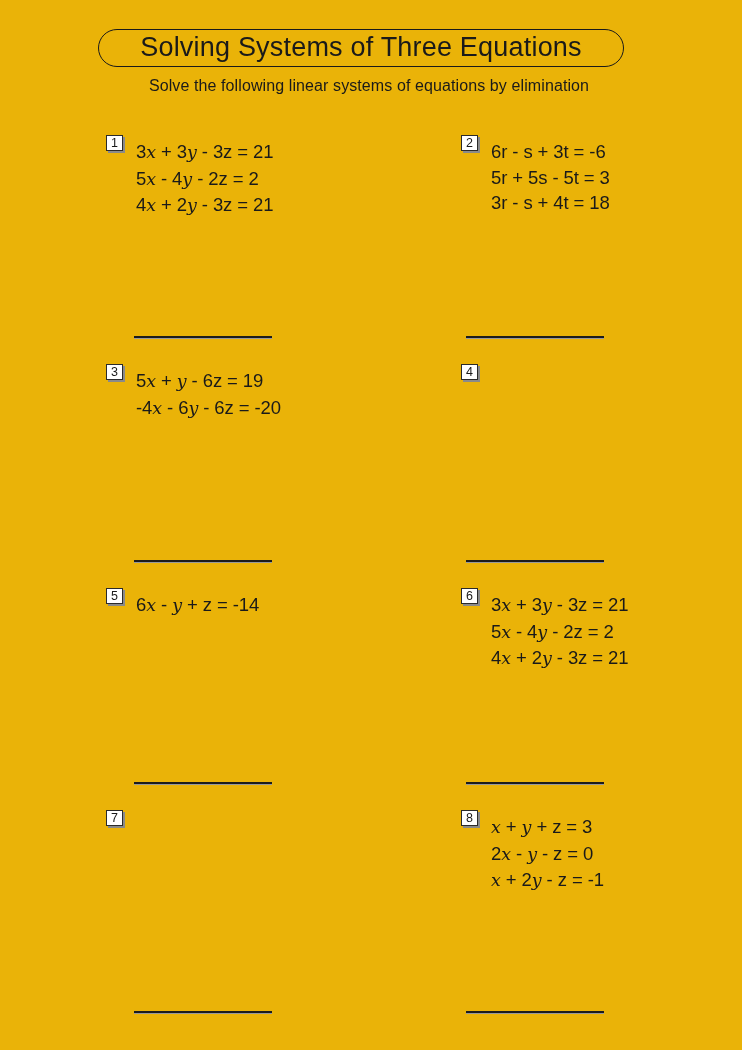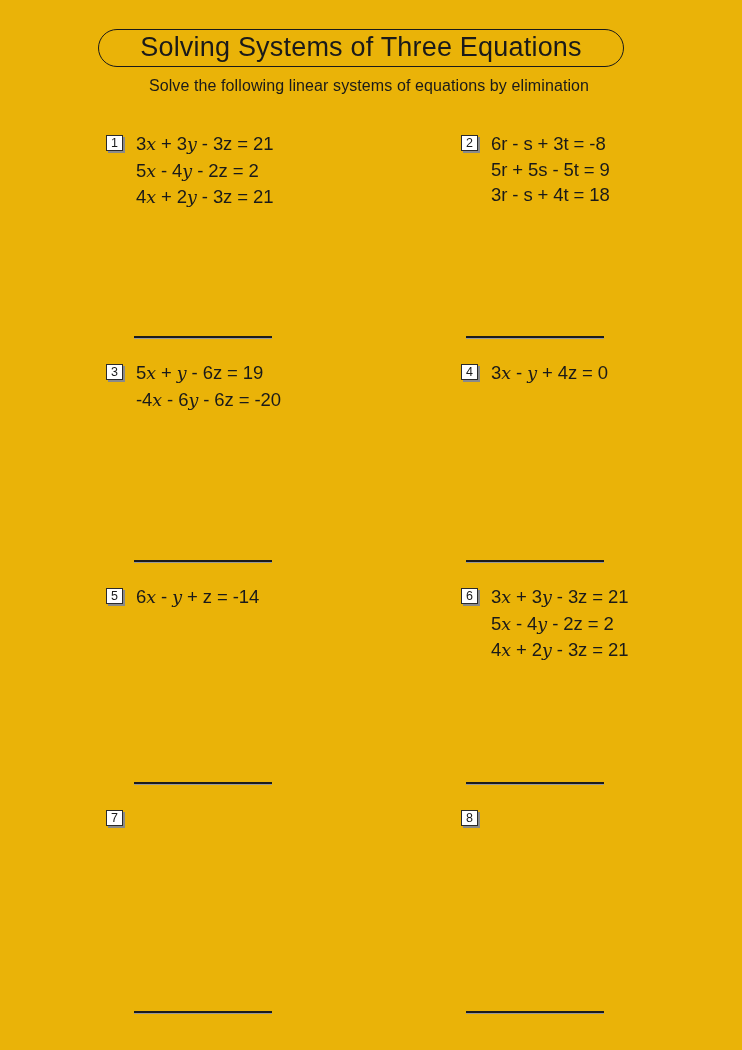--- a/index.html
+++ b/index.html
@@ -60,20 +60,21 @@
     box-sizing: border-box;
     display: flex;
     align-items: center;
     justify-content: center;
     font-size: 12.5px;
     background: #ffffff;
     flex: 0 0 auto;
   }
   .equations {
     margin-left: 13px;
+    margin-top: 8px;
   }
   .equation-line {
     font-size: 18.5px;
     line-height: 25.5px;
     letter-spacing: -0.1px;
     white-space: nowrap;
   }
   .equation-line .var {
     font-family: "DejaVu Serif", serif;
     font-style: italic;
@@ -104,38 +105,37 @@
     <div class="equations">
           <div class="equation-line">3<span class="var">x</span> + 3<span class="var">y</span> - 3z = 21</div>
           <div class="equation-line">5<span class="var">x</span> - 4<span class="var">y</span> - 2z = 2</div>
           <div class="equation-line">4<span class="var">x</span> + 2<span class="var">y</span> - 3z = 21</div>
         </div>
   </div>
       <div class="answer-line" style="left: 134px; top: 336px; border-top-color: rgb(28, 28, 28);"></div>
       <div class="problem" style="left: 461px; top: 131px;">
     <span class="problem-number">2</span>
     <div class="equations">
-          <div class="equation-line">6r - s + 3t = -8</div>
-          <div class="equation-line">5r + 5s - 5t = 9</div>
+          <div class="equation-line">6r - s + 3t = -6</div>
+          <div class="equation-line">5r + 5s - 5t = 3</div>
           <div class="equation-line">3r - s + 4t = 18</div>
         </div>
   </div>
       <div class="answer-line" style="left: 466px; top: 336px; border-top-color: rgb(28, 28, 28);"></div>
       <div class="problem" style="left: 106px; top: 360px;">
     <span class="problem-number">3</span>
     <div class="equations">
           <div class="equation-line">5<span class="var">x</span> + <span class="var">y</span> - 6z = 19</div>
           <div class="equation-line">-4<span class="var">x</span> - 6<span class="var">y</span> - 6z = -20</div>
         </div>
   </div>
       <div class="answer-line" style="left: 134px; top: 560px; border-top-color: rgb(28, 28, 28);"></div>
       <div class="problem" style="left: 461px; top: 360px;">
     <span class="problem-number">4</span>
     <div class="equations">
-          <div class="equation-line">3<span class="var">x</span> - <span class="var">y</span> + 4z = 0</div>
         </div>
   </div>
       <div class="answer-line" style="left: 466px; top: 560px; border-top-color: rgb(28, 28, 28);"></div>
       <div class="problem" style="left: 106px; top: 584px;">
     <span class="problem-number">5</span>
     <div class="equations">
           <div class="equation-line">6<span class="var">x</span> - <span class="var">y</span> + z = -14</div>
         </div>
   </div>
       <div class="answer-line" style="left: 134px; top: 782px; border-top-color: rgb(28, 28, 28);"></div>
@@ -147,17 +147,22 @@
           <div class="equation-line">4<span class="var">x</span> + 2<span class="var">y</span> - 3z = 21</div>
         </div>
   </div>
       <div class="answer-line" style="left: 466px; top: 782px; border-top-color: rgb(28, 28, 28);"></div>
       <div class="problem" style="left: 106px; top: 806px;">
     <span class="problem-number">7</span>
   </div>
       <div class="answer-line" style="left: 134px; top: 1011px; border-top-color: rgb(28, 28, 28);"></div>
       <div class="problem" style="left: 461px; top: 806px;">
     <span class="problem-number">8</span>
+    <div class="equations">
+          <div class="equation-line"><span class="var">x</span> + <span class="var">y</span> + z = 3</div>
+          <div class="equation-line">2<span class="var">x</span> - <span class="var">y</span> - z = 0</div>
+          <div class="equation-line"><span class="var">x</span> + 2<span class="var">y</span> - z = -1</div>
+        </div>
   </div>
       <div class="answer-line" style="left: 466px; top: 1011px; border-top-color: rgb(28, 28, 28);"></div>
     </div>
 
 </div>
 
 </body></html>

